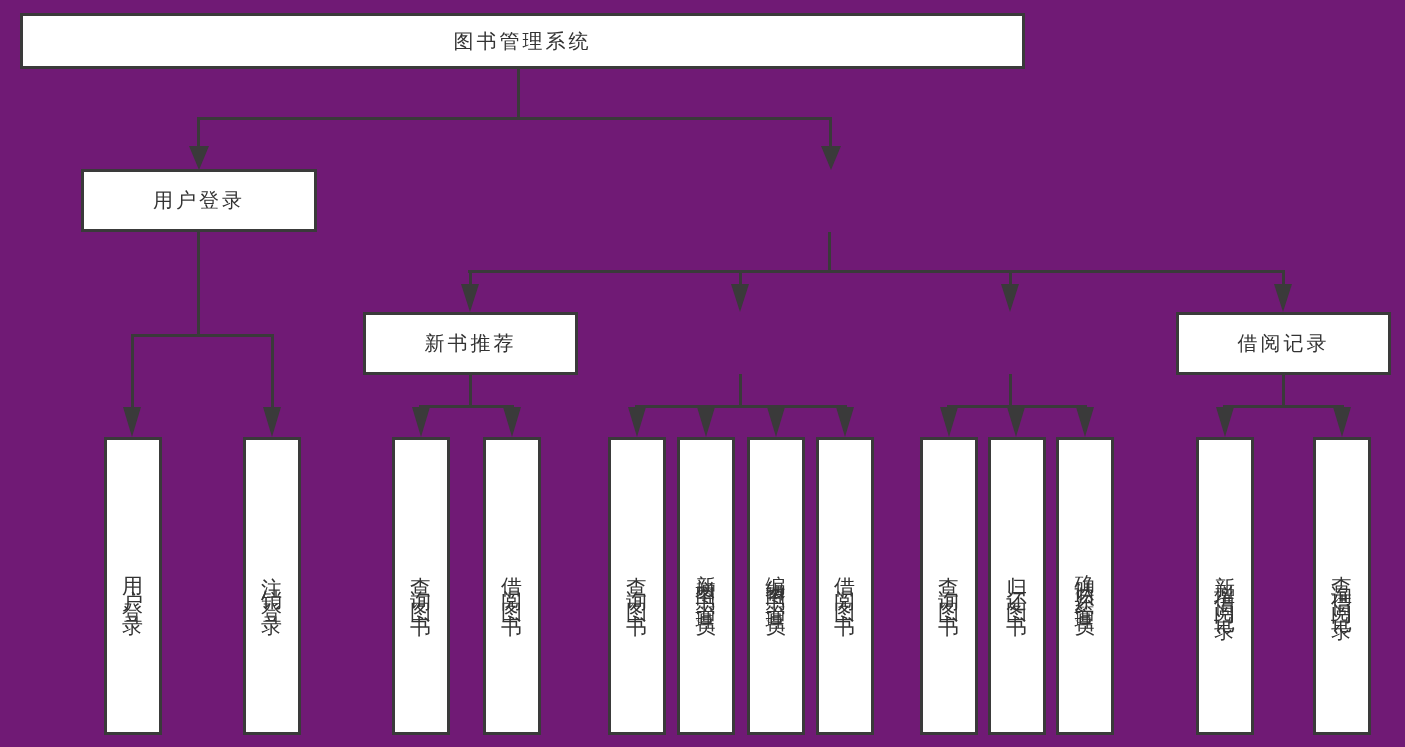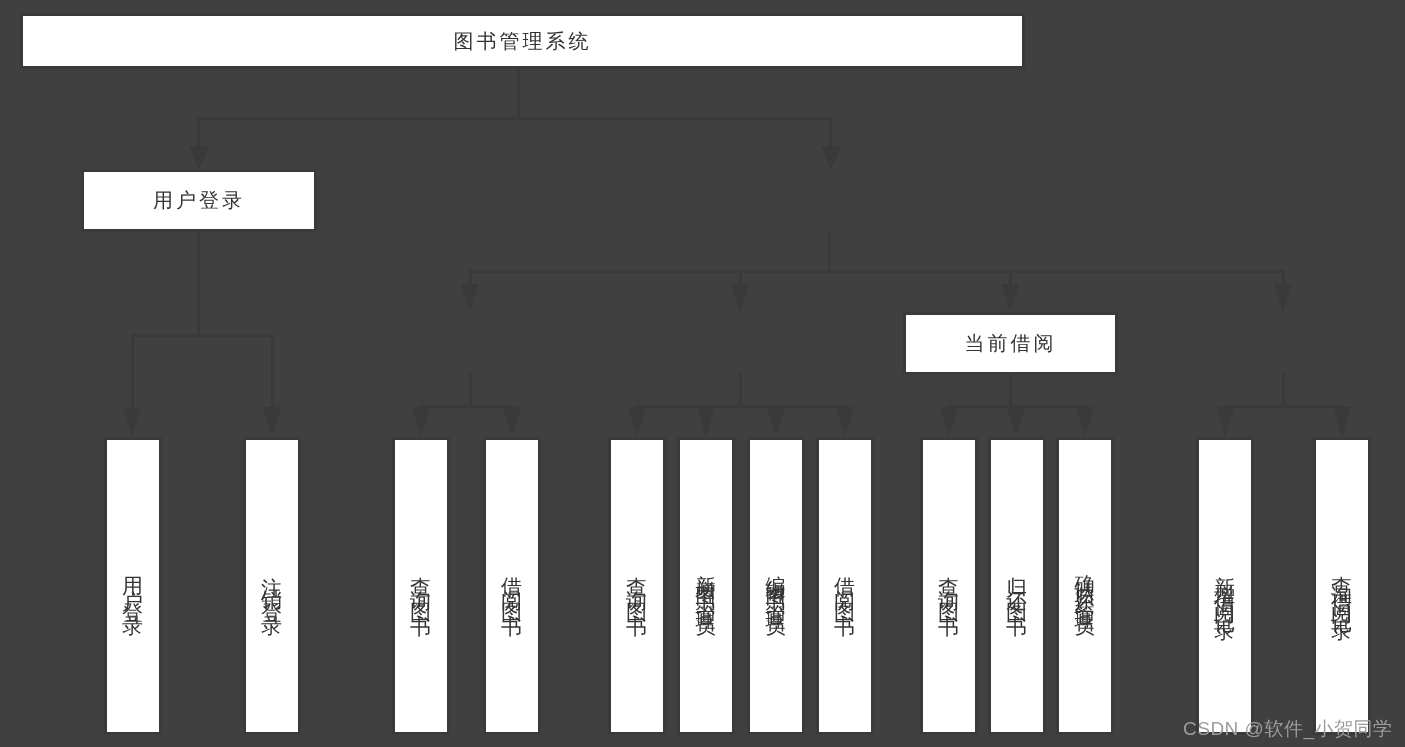--- a/index.html
+++ b/index.html
@@ -1,17 +1,17 @@
 <!DOCTYPE html>
 <html><head>
 <meta charset="utf-8">
 <style>
   html,body{margin:0;padding:0;background:#fff;}
   #canvas{
-    position:relative;width:1405px;height:747px;background:#404040;overflow:hidden;
+    position:relative;width:1405px;height:747px;background:#701a75;overflow:hidden;
     font-family:"Liberation Sans","DejaVu Sans",sans-serif;
   }
   .box{
     position:absolute;box-sizing:border-box;background:#ffffff;
     border:3px solid #3a3a3a;display:flex;align-items:center;justify-content:center;
     color:#333333;
   }
   .hbox{font-size:20px;letter-spacing:3px;}
   .leafbox{top:437px;width:58px;height:298px;}
   .vtext{
@@ -63,22 +63,25 @@
   <div class="hline" style="left:468px;top:270px;width:817px"></div>
   <div class="vline" style="left:469px;top:270px;height:16px"></div>
   <div class="arr arr-mid" style="left:461px;top:284px"></div>
   <div class="vline" style="left:739px;top:270px;height:16px"></div>
   <div class="arr arr-mid" style="left:731px;top:284px"></div>
   <div class="vline" style="left:1009px;top:270px;height:16px"></div>
   <div class="arr arr-mid" style="left:1001px;top:284px"></div>
   <div class="vline" style="left:1282px;top:270px;height:16px"></div>
   <div class="arr arr-mid" style="left:1274px;top:284px"></div>
 
-  <div class="box hbox" style="left:903px;top:312px;width:215px;height:63px">
-    <span>当前借阅</span>
+  <div class="box hbox" style="left:363px;top:312px;width:215px;height:63px">
+    <span>新书推荐</span>
+  </div>
+  <div class="box hbox" style="left:1176px;top:312px;width:215px;height:63px">
+    <span>借阅记录</span>
   </div>
 
   <div class="vline" style="left:469px;top:374px;height:33px"></div>
   <div class="hline" style="left:419px;top:405px;width:95px"></div>
   <div class="arr" style="left:412px;top:407px"></div>
   <div class="arr" style="left:503px;top:407px"></div>
 
   <div class="vline" style="left:739px;top:374px;height:33px"></div>
   <div class="hline" style="left:635px;top:405px;width:212px"></div>
   <div class="arr" style="left:628px;top:407px"></div>
@@ -134,15 +137,14 @@
     <span class="vtext ls-tight">确认归还（管理员）</span>
   </div>
 
   <div class="box leafbox" style="left:1196px">
     <span class="vtext ls-mid">新增借阅记录</span>
   </div>
   <div class="box leafbox" style="left:1313px">
     <span class="vtext ls-mid">查询借阅记录</span>
   </div>
 
-  <div class="watermark" style="left:1183px;top:716px">CSDN @软件_小贺同学</div>
 
 </div>
 
 </body></html>

